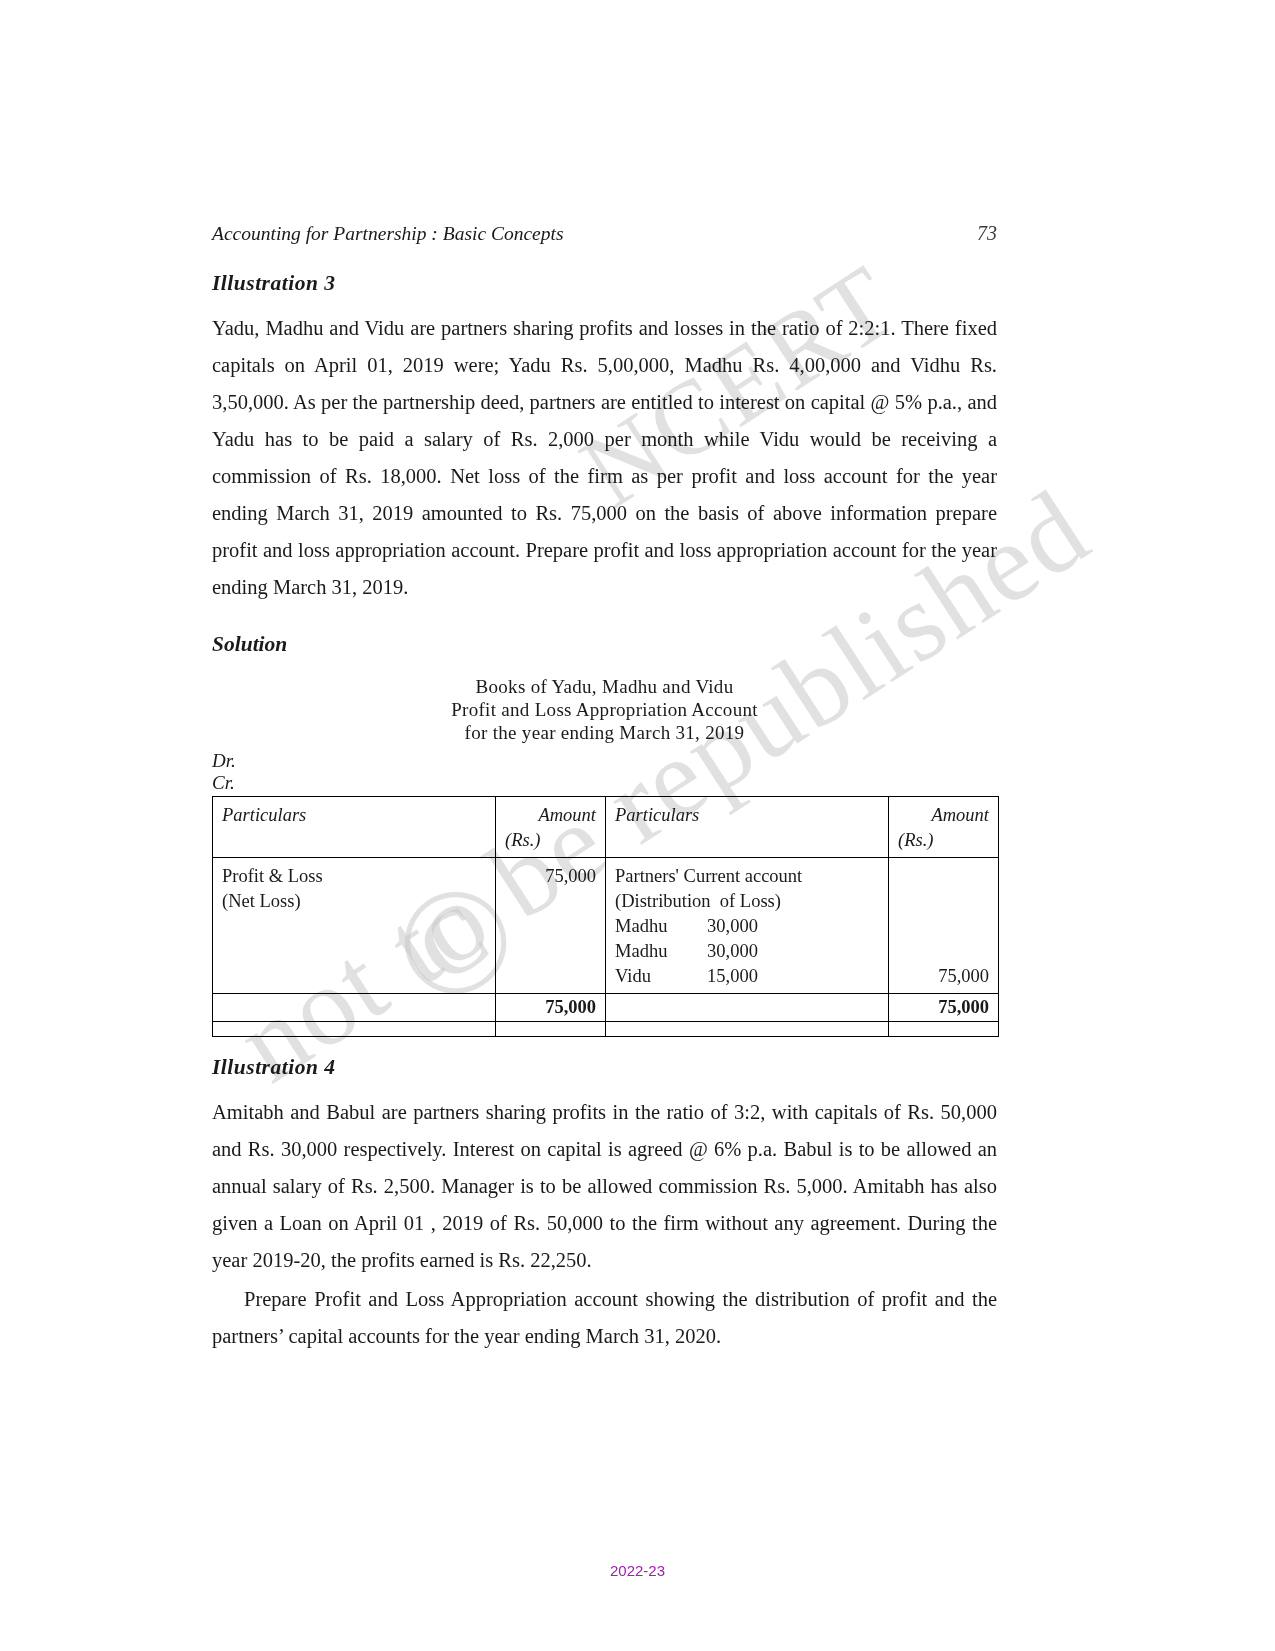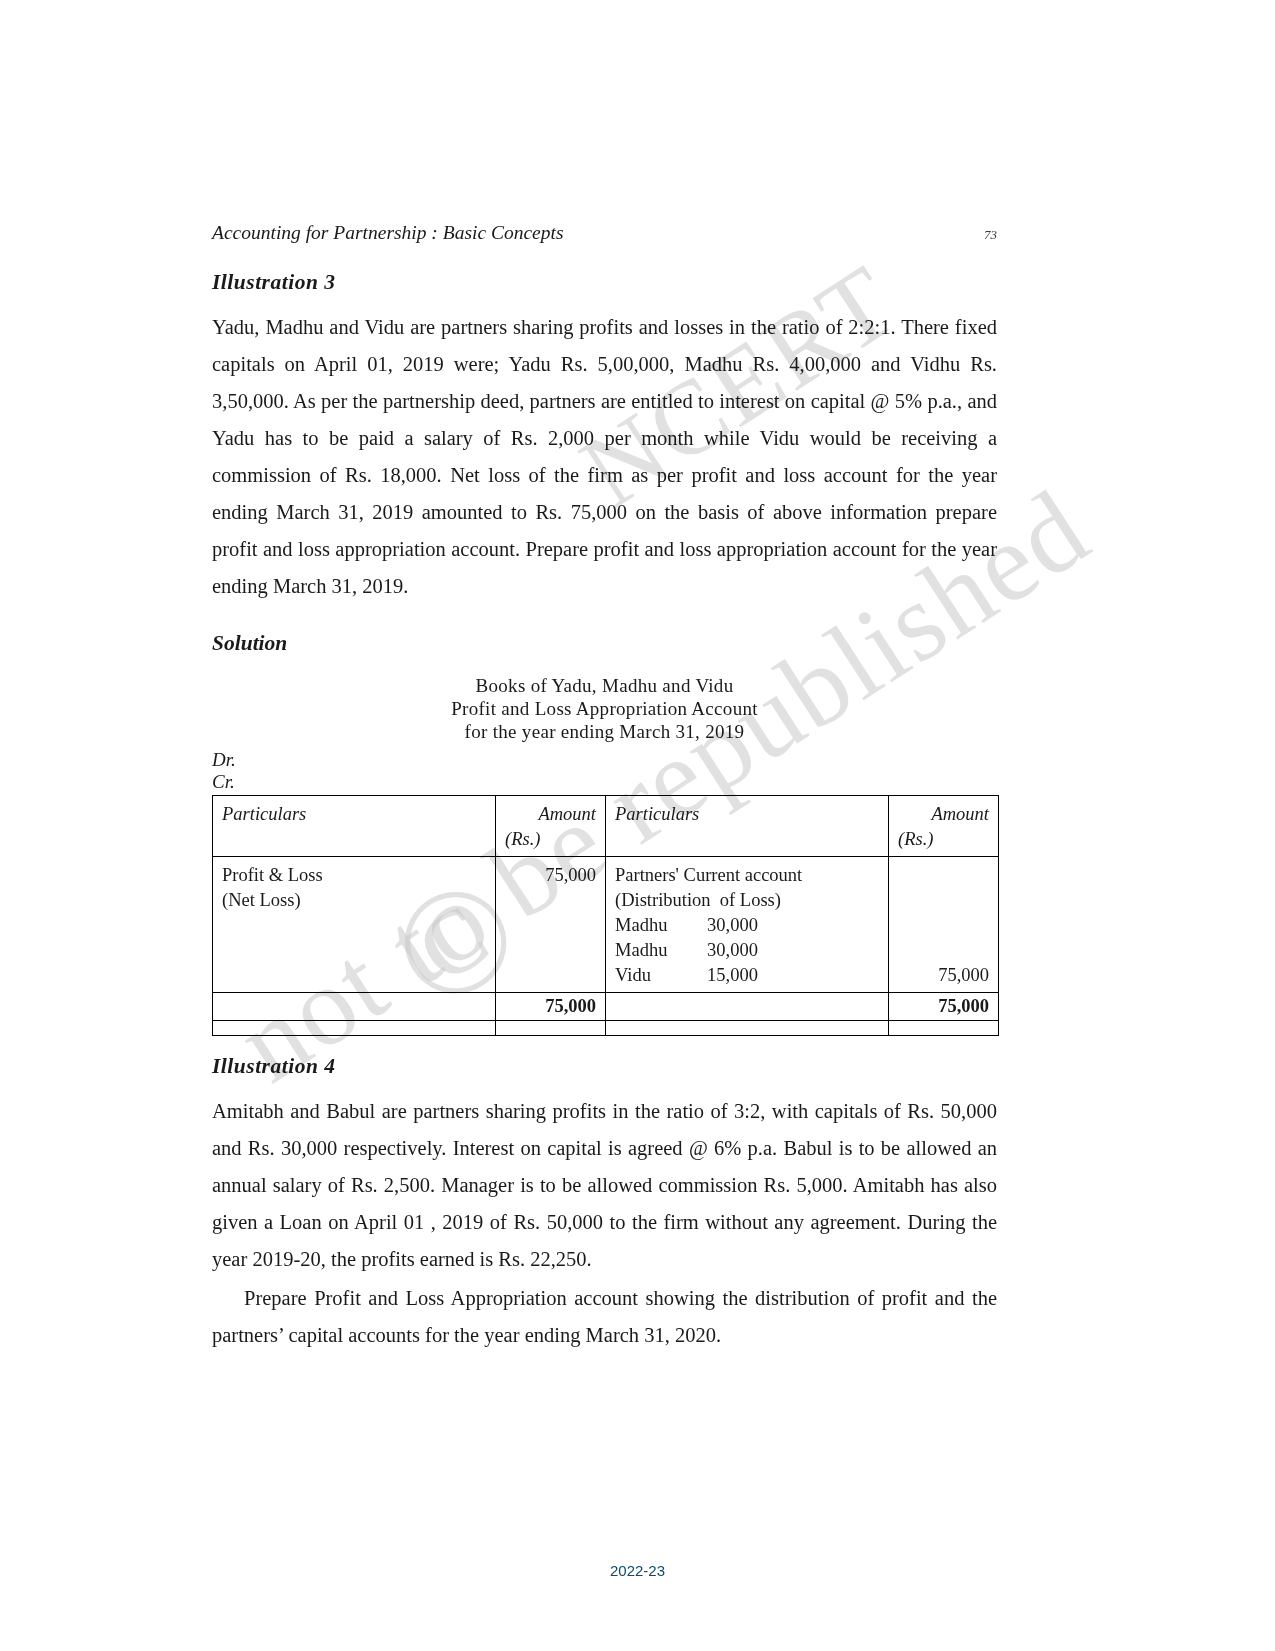--- a/index.html
+++ b/index.html
@@ -71,21 +71,21 @@
   .running-head {
     display: flex;
     justify-content: space-between;
     align-items: baseline;
     font-style: italic;
     font-size: 19.5px;
     margin-bottom: 26px;
   }
   .running-head .page-no {
     font-style: italic;
-    font-size: 13px;
+    font-size: 20px;
     color: #3a3a3a;
   }
 
   h2.illus {
     font-family: "Liberation Serif", "DejaVu Serif", serif;
     font-weight: bold;
     font-style: italic;
     font-size: 21.5px;
     margin: 0 0 14px 0;
     letter-spacing: .5px;
@@ -160,21 +160,21 @@
   .tail-cell { border-top: 1.6px solid #000 !important; }
 
   .footer {
     position: absolute;
     left: 0;
     top: 1562px;
     width: 1275px;
     text-align: center;
     font-family: "Liberation Sans", sans-serif;
     font-size: 15px;
-    color: #0c4a6e;
+    color: #a21caf;
   }
 </style>
 </head>
 <body>
 
 <div id="watermark">
   <div class="wm-text" id="wm-copy">©</div>
   <div class="wm-text" id="wm-ncert">NCERT</div>
   <div class="wm-text" id="wm-not">not to be republished</div>
 </div>

